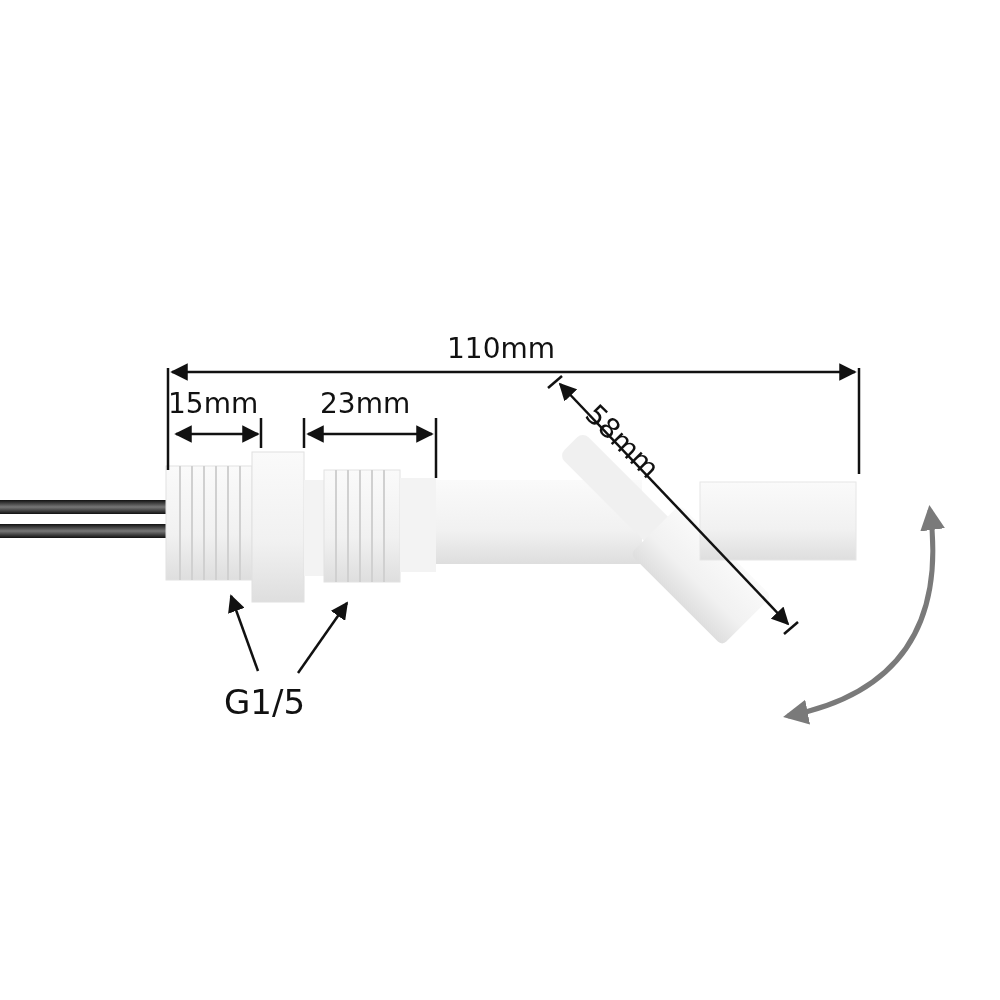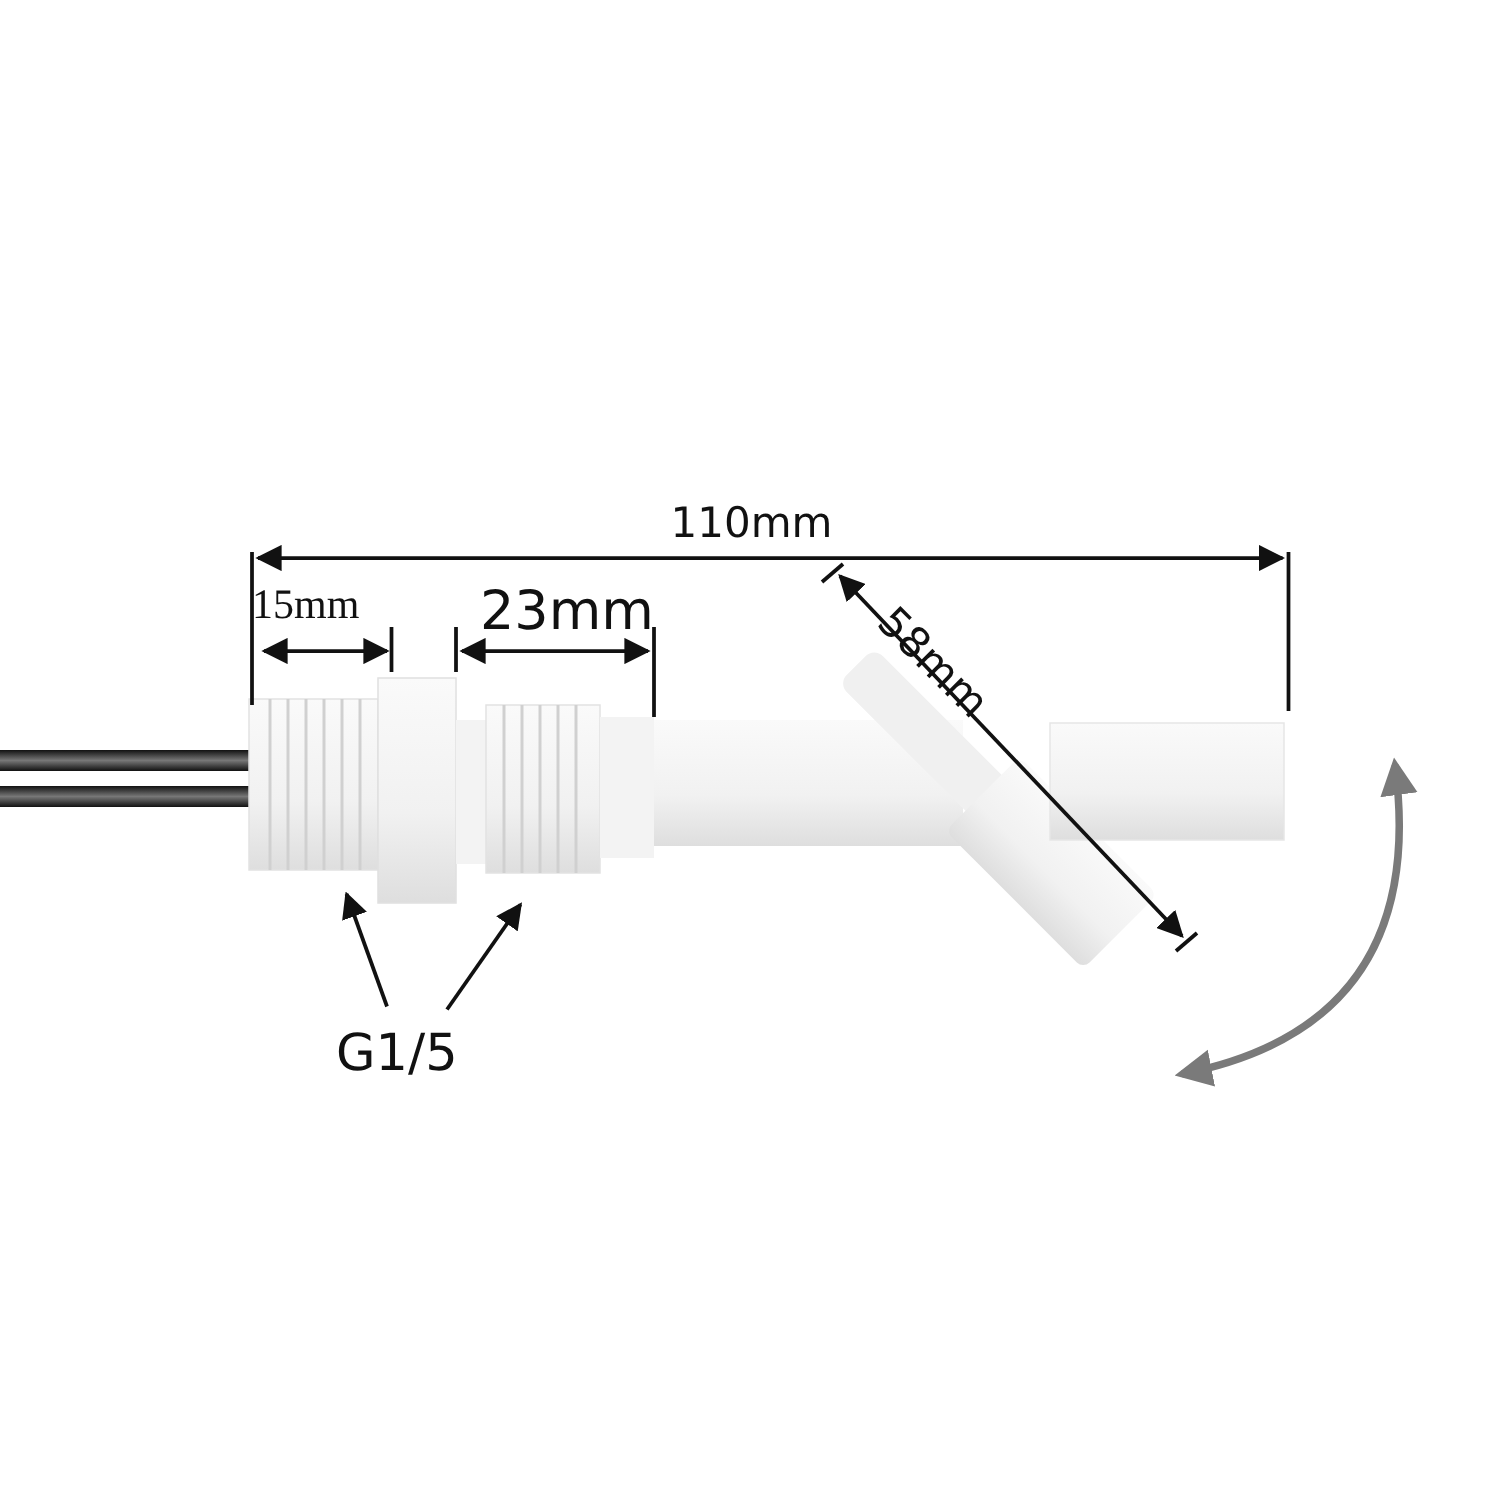--- a/index.html
+++ b/index.html
@@ -1,21 +1,21 @@
 <!DOCTYPE html>
 <html><head>
 <meta charset="utf-8">
 <style>
   html, body { margin:0; padding:0; background:#ffffff; }
   body { width:1000px; height:1000px; position:relative; overflow:hidden; font-family:"DejaVu Sans", sans-serif; }
   svg.stage { position:absolute; left:0; top:0; width:1000px; height:1000px; }
   .label { position:absolute; color:#111; white-space:nowrap; line-height:1; }
   .lbl-110 { left:447px; top:335px; font-size:28px; }
-  .lbl-15 { left:168px; top:390px; font-size:28px;font-family:Liberation Serif, serif; }
-  .lbl-23 { left:320px; top:390px; font-size:36px; }
+  .lbl-15 { left:168px; top:390px; font-size:28px; }
+  .lbl-23 { left:320px; top:390px; font-size:28px; }
   .lbl-58 { left:600px; top:400px; font-size:28px; transform-origin:0 0; transform:rotate(45deg); }
   .lbl-g12 { left:224px; top:685px; font-size:34px; }
 </style>
 </head>
 <body>
 
 <svg class="stage" viewBox="0 0 1000 1000" xmlns="http://www.w3.org/2000/svg">
   <defs>
     <marker id="arrowB" viewBox="0 0 10 10" refX="9" refY="5" markerWidth="7" markerHeight="7" orient="auto-start-reverse">
       <path d="M0,0 L10,5 L0,10 z" fill="#111"></path>

